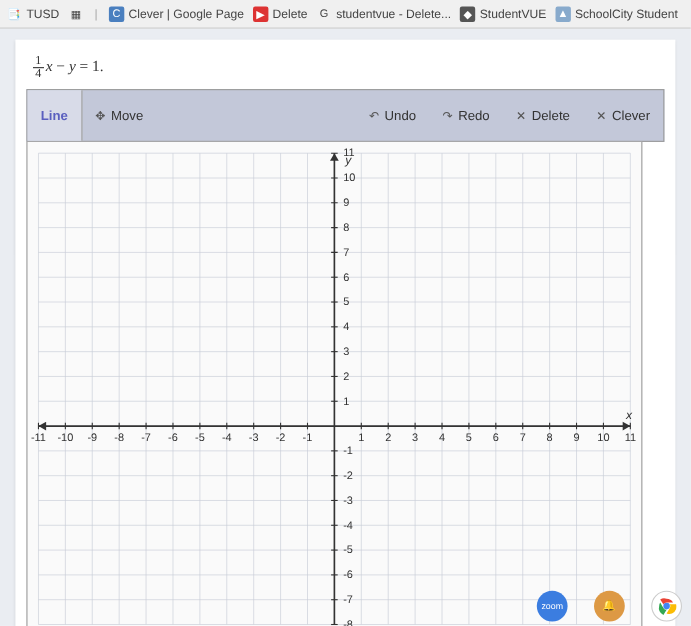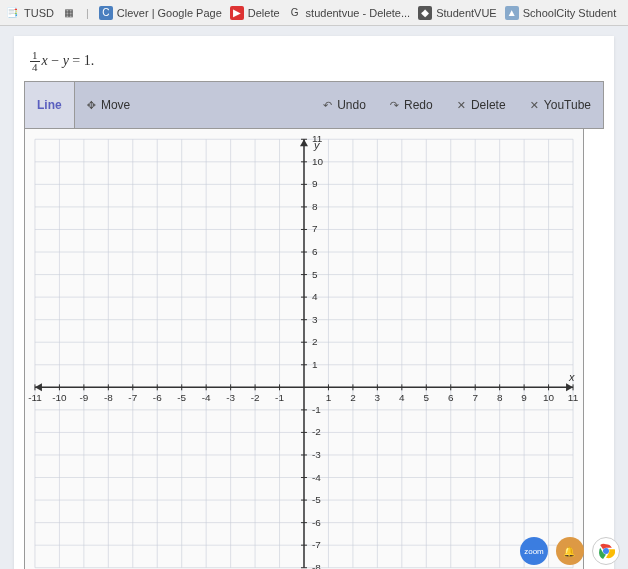--- a/index.html
+++ b/index.html
@@ -14,21 +14,21 @@
 .frac .n { display: block; border-bottom: 1px solid #333; padding: 0 2px; }
 .frac .d { display: block; padding: 0 2px; }
 .mathvar { font-style: italic; }
 .toolbar { display: flex; background: #c3c8d9; height: 48px; border: 1px solid #999; }
 .tool { padding: 0 12px; display: flex; align-items: center; gap: 5px; font-size: 12px; color: #333; cursor: pointer; }
 .tool.active { background: #d8dbe8; border-right: 1px solid #999; font-weight: bold; color: #5a5fbf; }
 .spacer { flex: 1; }
 .tool-icon { font-size: 11px; color: #555; }
 .graph-wrap { position: relative; width: 560px; height: 450px; border: 1px solid #999; border-top: none; background: #fafafa; }
 svg.grid { width: 100%; height: 100%; display: block; }
-.taskbar { position: absolute; bottom: 4px; right: 8px; display: flex; gap: 8px; }
+.taskbar { position: absolute; bottom: 4px; right: 8px; display: flex; gap: 24px; }
 .tbicon { width: 28px; height: 28px; border-radius: 50%; display: flex; align-items: center; justify-content: center; font-size: 10px; color: #fff; }
 </style>
 </head>
 <body>
 
 <div class="bookmarks" id="bmBar">
     <div class="bookmark">
       <span class="bm-icon">📑</span>
       <span>TUSD</span>
     </div>
@@ -79,21 +79,21 @@
     <div class="tool">
         <span class="tool-icon">↷</span>
         <span>Redo</span>
       </div>
     <div class="tool">
         <span class="tool-icon">✕</span>
         <span>Delete</span>
       </div>
     <div class="tool">
         <span class="tool-icon">✕</span>
-        <span>YouTube</span>
+        <span>Clever</span>
       </div>
   </div>
 
   <div class="graph-wrap">
     <svg class="grid" id="gridsvg" viewBox="0 0 560 450">
         <line x1="10" y1="10" x2="10" y2="440" stroke="#c8ccd8" stroke-width="0.6"></line>
         <line x1="34.54545454545453" y1="10" x2="34.54545454545453" y2="440" stroke="#c8ccd8" stroke-width="0.6"></line>
         <line x1="59.090909090909065" y1="10" x2="59.090909090909065" y2="440" stroke="#c8ccd8" stroke-width="0.6"></line>
         <line x1="83.63636363636363" y1="10" x2="83.63636363636363" y2="440" stroke="#c8ccd8" stroke-width="0.6"></line>
         <line x1="108.18181818181819" y1="10" x2="108.18181818181819" y2="440" stroke="#c8ccd8" stroke-width="0.6"></line>

